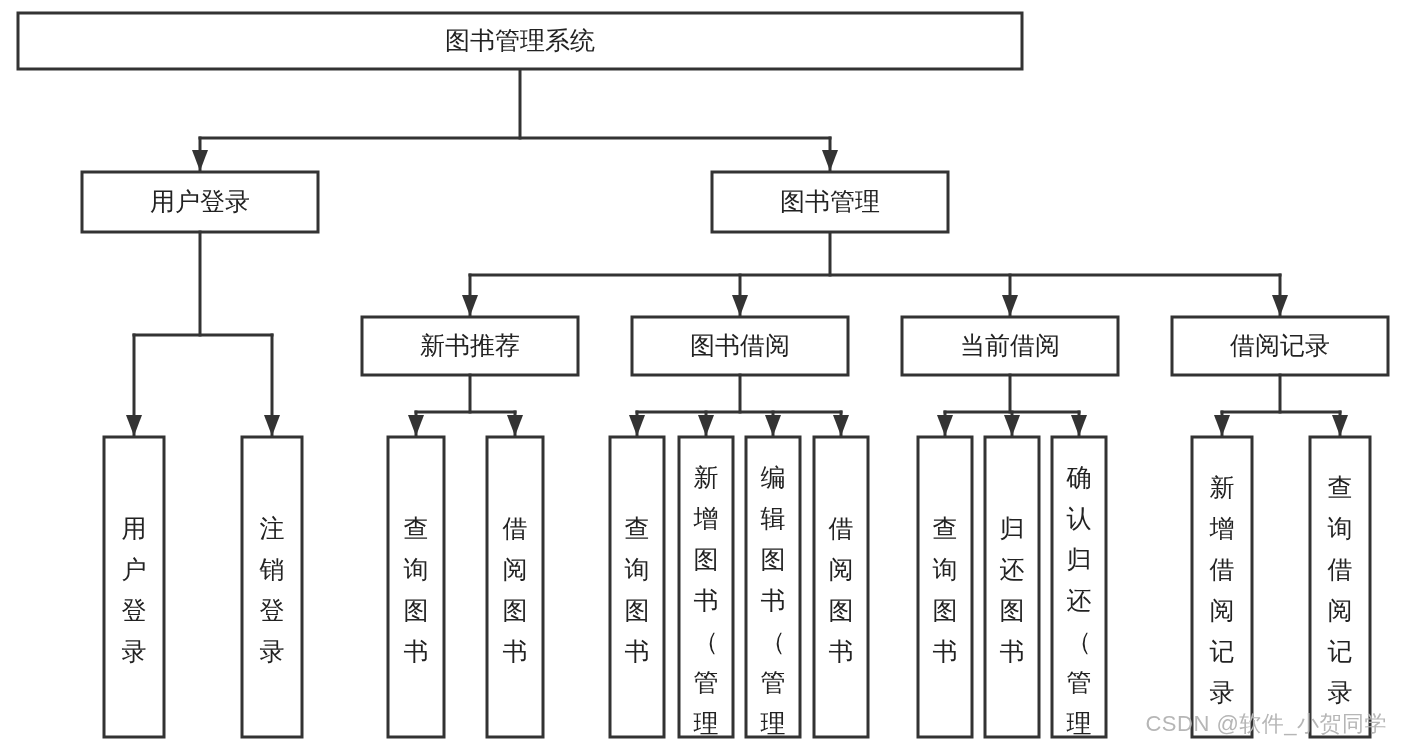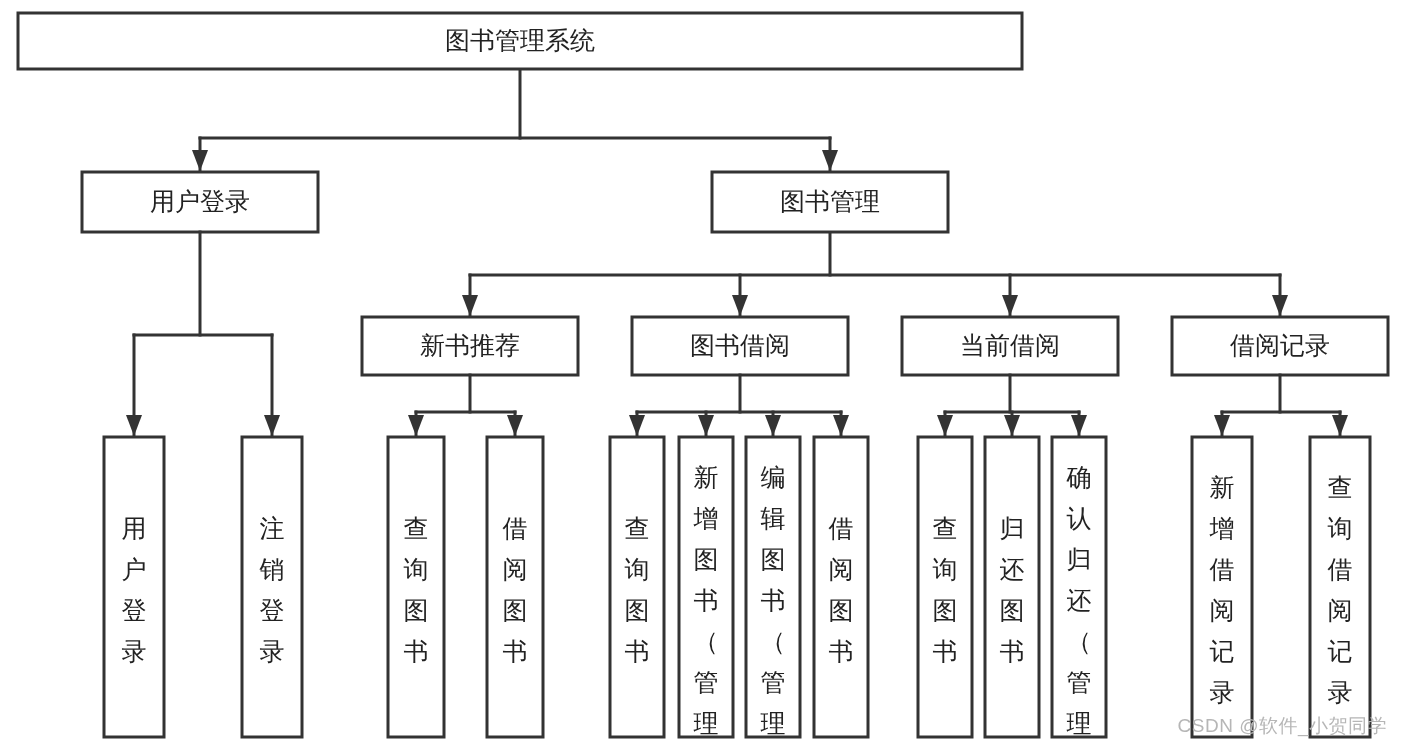--- a/index.html
+++ b/index.html
@@ -53,21 +53,21 @@
     font-family: "Liberation Sans", sans-serif;
     font-size: 25px;
     fill: #222222;
     text-anchor: middle;
   }
   .watermark {
     position: absolute;
     right: 18px;
     bottom: 8px;
     font-family: "Liberation Sans", sans-serif;
-    font-size: 19px;
+    font-size: 22px;
     color: #b6b6b6;
     white-space: nowrap;
     letter-spacing: 0.5px;
     user-select: none;
   }
 </style>
 </head>
 <body>
 
 <div id="diagram-root">

